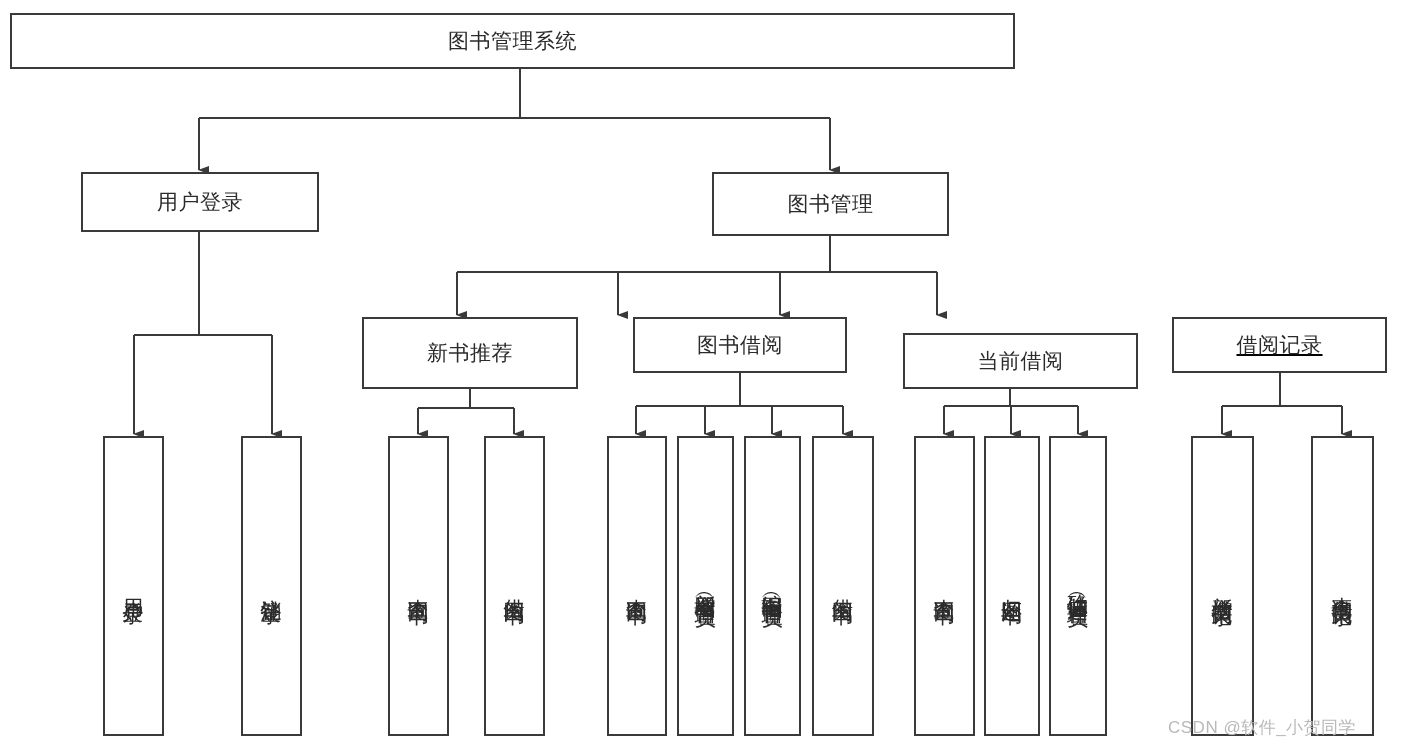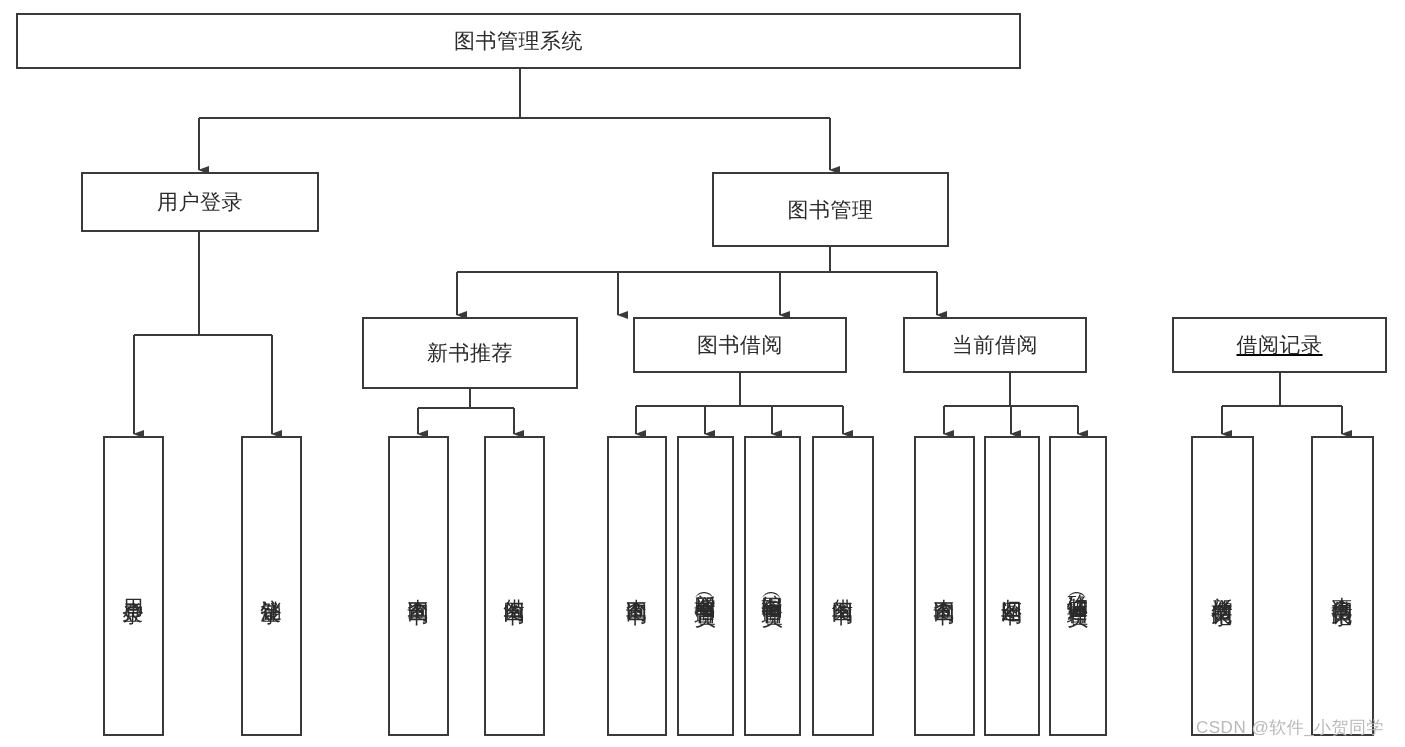--- a/index.html
+++ b/index.html
@@ -100,38 +100,38 @@
         <line x1="944" y1="406" x2="944" y2="434" stroke="#3a3a3a" stroke-width="2.5" shape-rendering="crispEdges" marker-end="url(#arrowhead)"></line>
         <line x1="1011" y1="406" x2="1011" y2="434" stroke="#3a3a3a" stroke-width="2.5" shape-rendering="crispEdges" marker-end="url(#arrowhead)"></line>
         <line x1="1078" y1="406" x2="1078" y2="434" stroke="#3a3a3a" stroke-width="2.5" shape-rendering="crispEdges" marker-end="url(#arrowhead)"></line>
         <line x1="1280" y1="373" x2="1280" y2="406" stroke="#3a3a3a" stroke-width="2.5" shape-rendering="crispEdges"></line>
         <line x1="1222" y1="406" x2="1342" y2="406" stroke="#3a3a3a" stroke-width="2.5" shape-rendering="crispEdges"></line>
         <line x1="1222" y1="406" x2="1222" y2="434" stroke="#3a3a3a" stroke-width="2.5" shape-rendering="crispEdges" marker-end="url(#arrowhead)"></line>
         <line x1="1342" y1="406" x2="1342" y2="434" stroke="#3a3a3a" stroke-width="2.5" shape-rendering="crispEdges" marker-end="url(#arrowhead)"></line>
       </g>
   </svg>
 
-  <div class="node-box" style="left: 16px; top: 13px; width: 1005px; height: 56px;">
+  <div class="node-box" style="left: 10px; top: 13px; width: 1005px; height: 56px;">
     <span class="node-label-h">图书管理系统</span>
   </div>
 
   <div class="node-box" style="left: 81px; top: 172px; width: 238px; height: 60px;">
     <span class="node-label-h">用户登录</span>
   </div>
-  <div class="node-box" style="left: 712px; top: 172px; width: 237px; height: 75px;">
+  <div class="node-box" style="left: 712px; top: 172px; width: 237px; height: 64px;">
     <span class="node-label-h">图书管理</span>
   </div>
 
   <div class="node-box" style="left: 362px; top: 317px; width: 216px; height: 72px;">
     <span class="node-label-h">新书推荐</span>
   </div>
   <div class="node-box" style="left: 633px; top: 317px; width: 214px; height: 56px;">
     <span class="node-label-h">图书借阅</span>
   </div>
-  <div class="node-box" style="left: 903px; top: 317px; width: 184px; height: 56px;">
+  <div class="node-box" style="left: 903px; top: 333px; width: 235px; height: 56px;">
     <span class="node-label-h">当前借阅</span>
   </div>
   <div class="node-box" style="left: 1172px; top: 317px; width: 215px; height: 56px; text-decoration: underline;">
     <span class="node-label-h">借阅记录</span>
   </div>
 
   <div class="node-box" style="left: 103px; top: 436px; width: 61px; height: 300px;">
     <span class="node-label-v">用户登录</span>
   </div>
   <div class="node-box" style="left: 241px; top: 436px; width: 61px; height: 300px;">
@@ -168,15 +168,15 @@
     <span class="node-label-v">确认归还（管理员）</span>
   </div>
 
   <div class="node-box" style="left: 1191px; top: 436px; width: 63px; height: 300px;">
     <span class="node-label-v">新增借阅记录</span>
   </div>
   <div class="node-box" style="left: 1311px; top: 436px; width: 63px; height: 300px;">
     <span class="node-label-v">查询借阅记录</span>
   </div>
 
-  <div class="watermark" style="left:1196px; top:716px;">CSDN @软件_小贺同学</div>
+  <div class="watermark" style="left:1168px; top:716px;">CSDN @软件_小贺同学</div>
 
 </div>
 
 </body></html>

